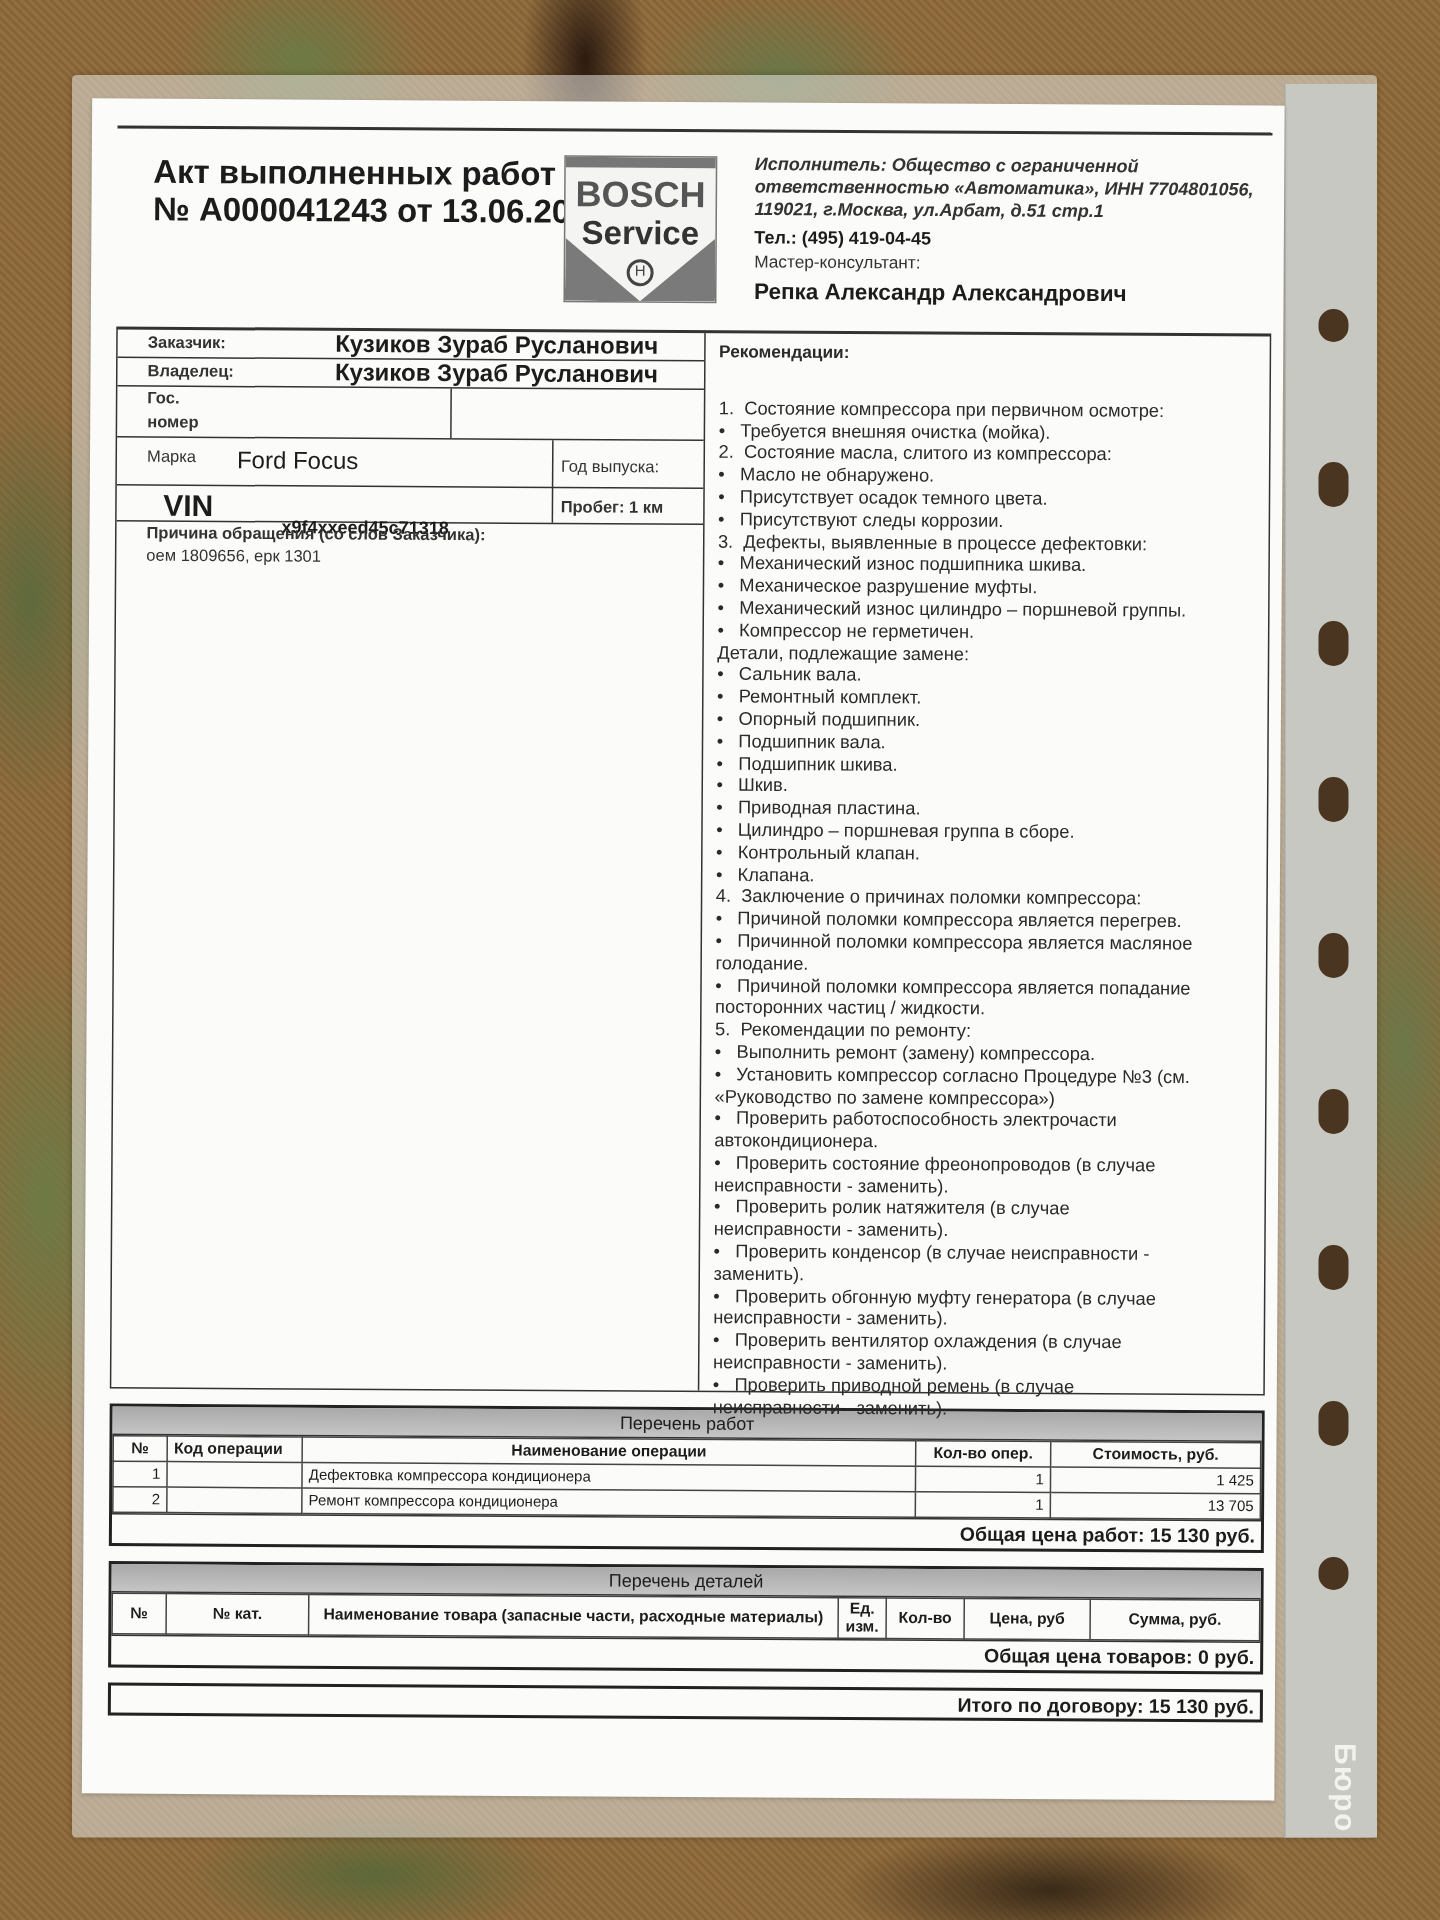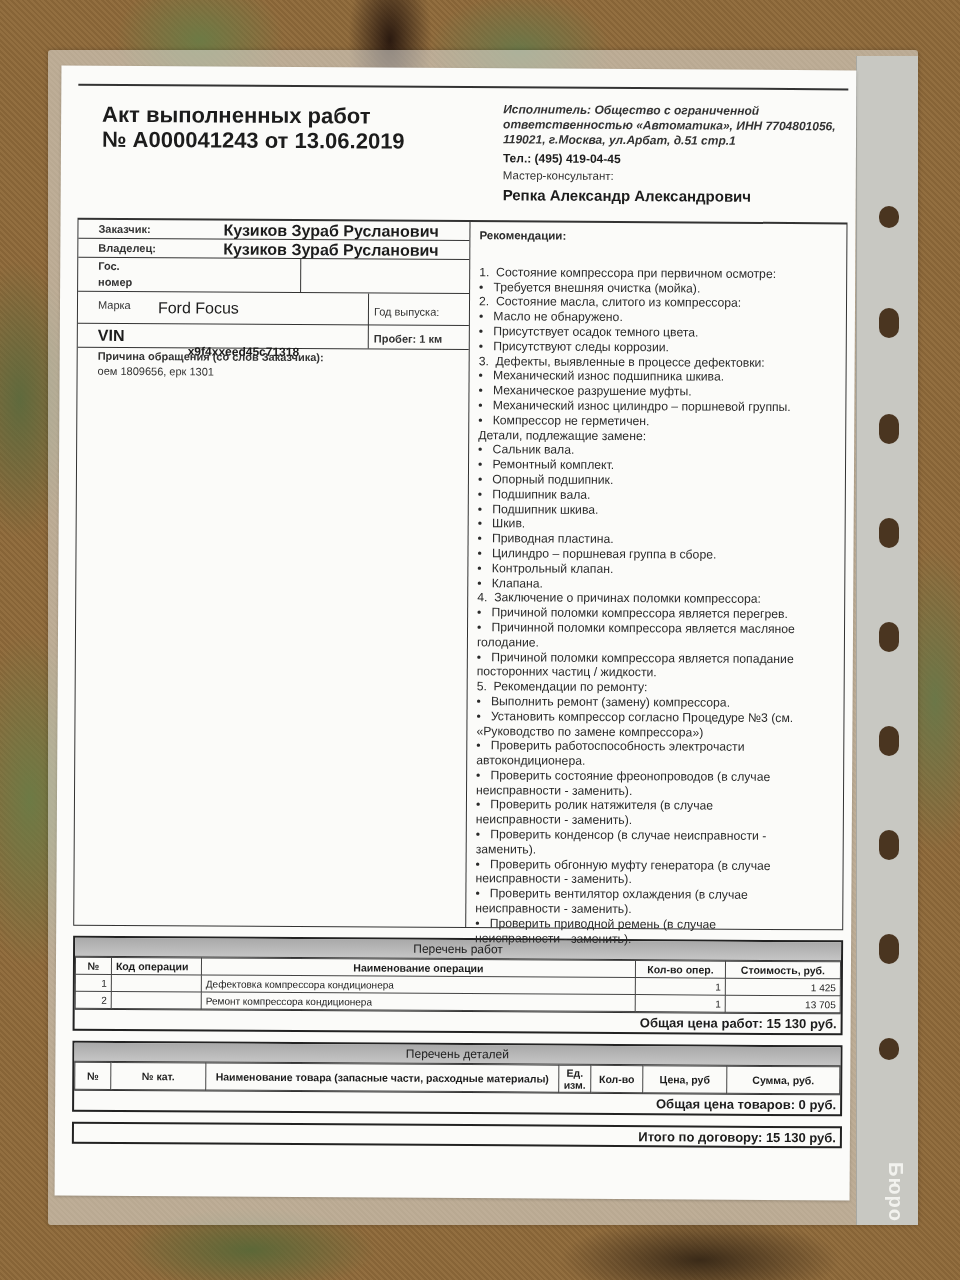--- a/index.html
+++ b/index.html
@@ -120,20 +120,27 @@
 </div>
 
 <div class="paper">
   <div class="paper-inner">
 
     <div class="head">
       <div class="title">
         <div>Акт выполненных работ</div>
         <div>№ А000041243 от 13.06.2019</div>
       </div>
+      <div class="logo">
+        <div class="bar"></div>
+        <div class="chev"></div>
+        <div class="w1">BOSCH</div>
+        <div class="w2">Service</div>
+        <div class="emblem">H</div>
+      </div>
       <div class="executor">
         <div class="ital">Исполнитель: Общество с ограниченной</div>
         <div class="ital">ответственностью «Автоматика», ИНН 7704801056,</div>
         <div class="ital">119021, г.Москва, ул.Арбат, д.51 стр.1</div>
         <div class="tel">Тел.: (495) 419-04-45</div>
         <div class="mk">Мастер-консультант:</div>
         <div class="master">Репка Александр Александрович</div>
       </div>
     </div>
 
@@ -152,21 +159,21 @@
           <span class="lbl" style="left:20px;top:18px">номер</span>
           <div style="position:absolute;left:222px;top:0;bottom:0;border-left:1px solid #333"></div>
         </div>
         <div class="row" style="height:32px">
           <span class="lbl" style="left:20px;top:7px;font-weight:normal">Марка</span>
           <span class="bigval" style="left:80px;top:7px;font-weight:normal;font-size:16px">Ford Focus</span>
           <div style="position:absolute;left:290px;top:0;bottom:-24px;border-left:1px solid #333"></div>
           <span class="lbl" style="left:296px;top:12px;font-weight:normal">Год выпуска:</span>
         </div>
         <div class="row" style="height:24px">
-          <span class="bigval" style="left:20px;top:3px;font-size:16px">VIN</span>
+          <span class="bigval" style="left:31px;top:3px;font-size:20px">VIN</span>
           <span class="bigval" style="left:110px;top:20px;font-size:12px">x9f4xxeed45c71318</span>
           <span class="lbl" style="left:296px;top:7px;font-weight:bold">Пробег: 1 км</span>
         </div>
         <div style="position:relative;height:40px">
           <span class="lbl" style="left:20px;top:2px">Причина обращения (со слов Заказчика):</span>
           <span class="lbl" style="left:20px;top:17px;font-weight:normal">оем 1809656, ерк 1301</span>
         </div>
       </div>
 
       <div class="right">
@@ -224,21 +231,21 @@
 
     <div class="tbl">
       <div class="caption">Перечень работ</div>
       <table>
         <tbody>
             <tr>
           <th style="width:36px">№</th>
           <th style="width:90px;text-align:left">Код операции</th>
           <th>Наименование операции</th>
           <th style="width:90px">Кол-во опер.</th>
-          <th style="width:115px">Стоимость, руб.</th>
+          <th style="width:140px">Стоимость, руб.</th>
         </tr>
         <tr>
           <td class="num">1</td>
           <td></td>
           <td>Дефектовка компрессора кондиционера</td>
           <td class="num">1</td>
           <td class="num">1 425</td>
         </tr>
         <tr>
           <td class="num">2</td>

